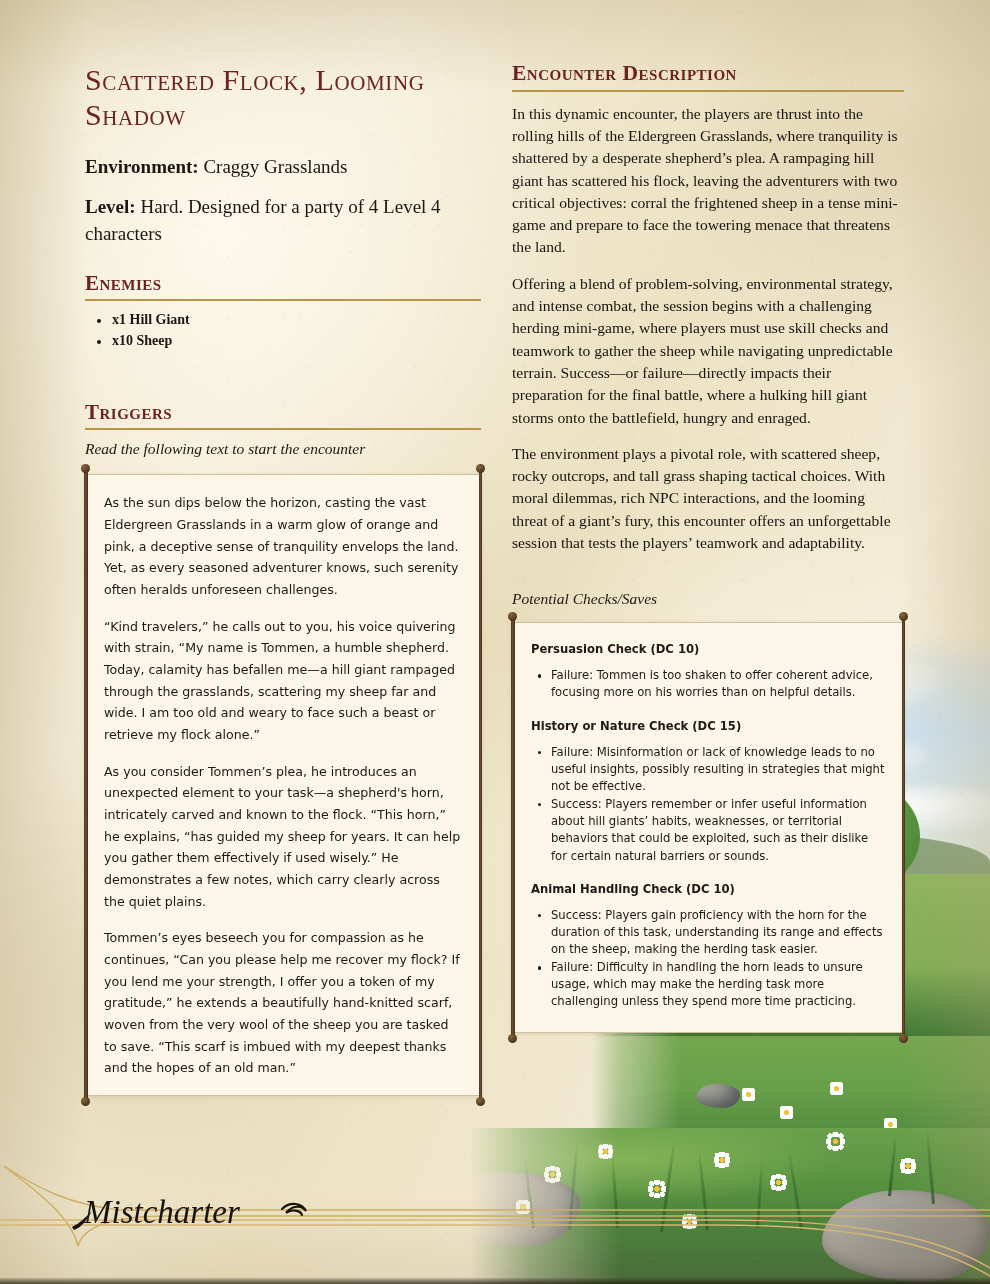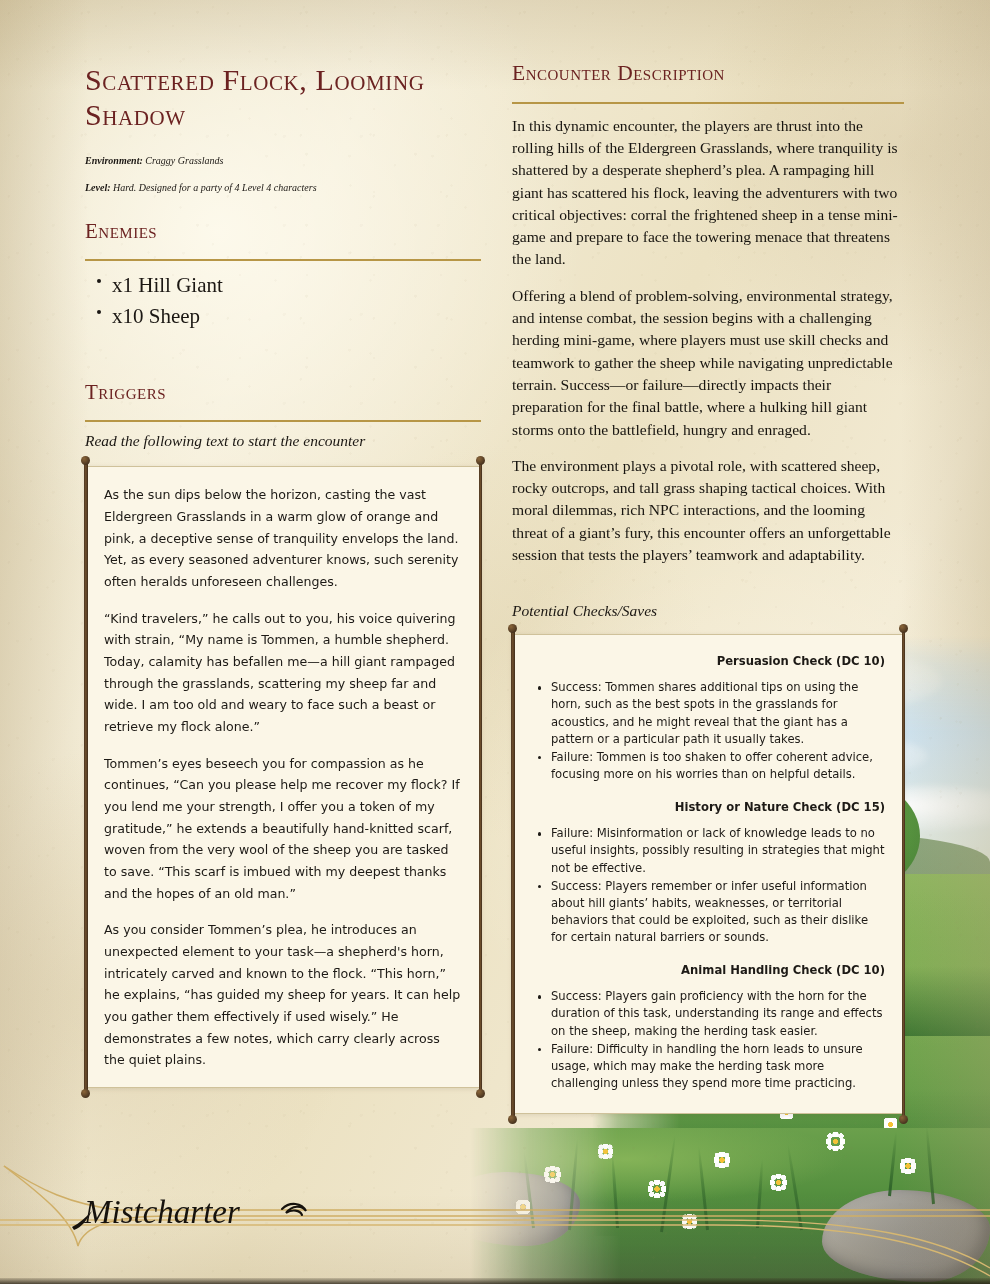--- a/index.html
+++ b/index.html
@@ -162,35 +162,35 @@
     letter-spacing:.6px;
     font-weight:400;
     margin-bottom:22px;
   }
 
   h2.section {
     color:#6b2221;
     font-size:21px;
     font-variant: small-caps;
     letter-spacing:.5px;
-    font-weight:400;
+    font-weight:700;
     line-height:1.1;
-    padding-bottom:16px;
+    padding-bottom:4px;
     border-bottom:2.5px solid #b79646;
     margin-bottom:11px;
   }
   h2.tight { margin-bottom:9px; }
 
-  .meta { font-size:10px; line-height:1.42; color:#1b1713; margin-bottom:13px;font-style:italic; }
+  .meta { font-size:19px; line-height:1.42; color:#1b1713; margin-bottom:13px; }
   .meta b { font-weight:700; }
 
   ul.enemies { list-style:none; margin:0 0 4px 8px; }
   ul.enemies li {
     position:relative; padding-left:19px;
-    font-size:21px; line-height:1.47; color:#1b1713; font-weight:400;
+    font-size:14px; line-height:1.47; color:#1b1713; font-weight:700;
   }
   ul.enemies li::before {
     content:""; position:absolute; left:4px; top:9px;
     width:4px; height:4px; border-radius:50%; background:#1b1713;
   }
 
   .read-intro {
     font-style:italic; font-size:15.5px; color:#1b1713;
     margin:10px 0 16px 0;
   }
@@ -242,21 +242,20 @@
     font-style:italic; font-size:15.5px; color:#1b1713;
     margin:36px 0 14px 0;
   }
 
   .check-block { margin-bottom:17px; }
   .check-block:last-child { margin-bottom:0; }
   .check-title {
     font-family:"DejaVu Sans", sans-serif;
     font-weight:700; font-size:11.6px; color:#1d1a16;
     margin-bottom:11px;
-    text-align:right;
   }
   ul.outcomes { list-style:none; margin:0 0 0 4px; }
   ul.outcomes li {
     position:relative; padding-left:16px; margin-bottom:1px;
     font-family:"DejaVu Sans", sans-serif;
     font-size:11.6px; line-height:1.48; color:#1d1a16;
   }
   ul.outcomes li::before {
     content:""; position:absolute; left:3px; top:7px;
     width:3.4px; height:3.4px; border-radius:50%; background:#1d1a16;
@@ -381,22 +380,22 @@
       <p class="read-intro">Read the following text to start the encounter</p>
 
       <div class="banner read-box">
         <span class="knob tl"></span>
         <span class="knob tr"></span>
         <span class="knob bl"></span>
         <span class="knob br"></span>
         <div class="banner-inner">
           <p>As the sun dips below the horizon, casting the vast Eldergreen Grasslands in a warm glow of orange and pink, a deceptive sense of tranquility envelops the land. Yet, as every seasoned adventurer knows, such serenity often heralds unforeseen challenges.</p>
           <p>“Kind travelers,” he calls out to you, his voice quivering with strain, “My name is Tommen, a humble shepherd. Today, calamity has befallen me—a hill giant rampaged through the grasslands, scattering my sheep far and wide. I am too old and weary to face such a beast or retrieve my flock alone.”</p>
+          <p>As you consider Tommen’s plea, he introduces an unexpected element to your task—a shepherd's horn, intricately carved and known to the flock. “This horn,” he explains, “has guided my sheep for years. It can help you gather them effectively if used wisely.” He demonstrates a few notes, which carry clearly across the quiet plains.</p>
           <p>Tommen’s eyes beseech you for compassion as he continues, “Can you please help me recover my flock? If you lend me your strength, I offer you a token of my gratitude,” he extends a beautifully hand-knitted scarf, woven from the very wool of the sheep you are tasked to save. “This scarf is imbued with my deepest thanks and the hopes of an old man.”</p>
-          <p>As you consider Tommen’s plea, he introduces an unexpected element to your task—a shepherd's horn, intricately carved and known to the flock. “This horn,” he explains, “has guided my sheep for years. It can help you gather them effectively if used wisely.” He demonstrates a few notes, which carry clearly across the quiet plains.</p>
         </div>
       </div>
     </div>
 
     <div class="col-right">
 
       <h2 class="section" style="font-size:21.5px;">Encounter Description</h2>
 
       <div class="rc-body">
         <p>In this dynamic encounter, the players are thrust into the rolling hills of the Eldergreen Grasslands, where tranquility is shattered by a desperate shepherd’s plea. A rampaging hill giant has scattered his flock, leaving the adventurers with two critical objectives: corral the frightened sheep in a tense mini-game and prepare to face the towering menace that threatens the land.</p>
@@ -409,21 +408,20 @@
       <div class="banner checks-box">
         <span class="knob tl"></span>
         <span class="knob tr"></span>
         <span class="knob bl"></span>
         <span class="knob br"></span>
         <div class="banner-inner" style="padding:19px 19px 20px 19px;">
 
           <div class="check-block">
             <div class="check-title">Persuasion Check (DC 10)</div>
             <ul class="outcomes">
-              <li>Success: Tommen shares additional tips on using the horn, such as the best spots in the grasslands for acoustics, and he might reveal that the giant has a pattern or a particular path it usually takes.</li>
               <li>Failure: Tommen is too shaken to offer coherent advice, focusing more on his worries than on helpful details.</li>
             </ul>
           </div>
 
           <div class="check-block">
             <div class="check-title">History or Nature Check (DC 15)</div>
             <ul class="outcomes">
               <li>Failure: Misinformation or lack of knowledge leads to no useful insights, possibly resulting in strategies that might not be effective.</li>
               <li>Success: Players remember or infer useful information about hill giants’ habits, weaknesses, or territorial behaviors that could be exploited, such as their dislike for certain natural barriers or sounds.</li>
             </ul>

